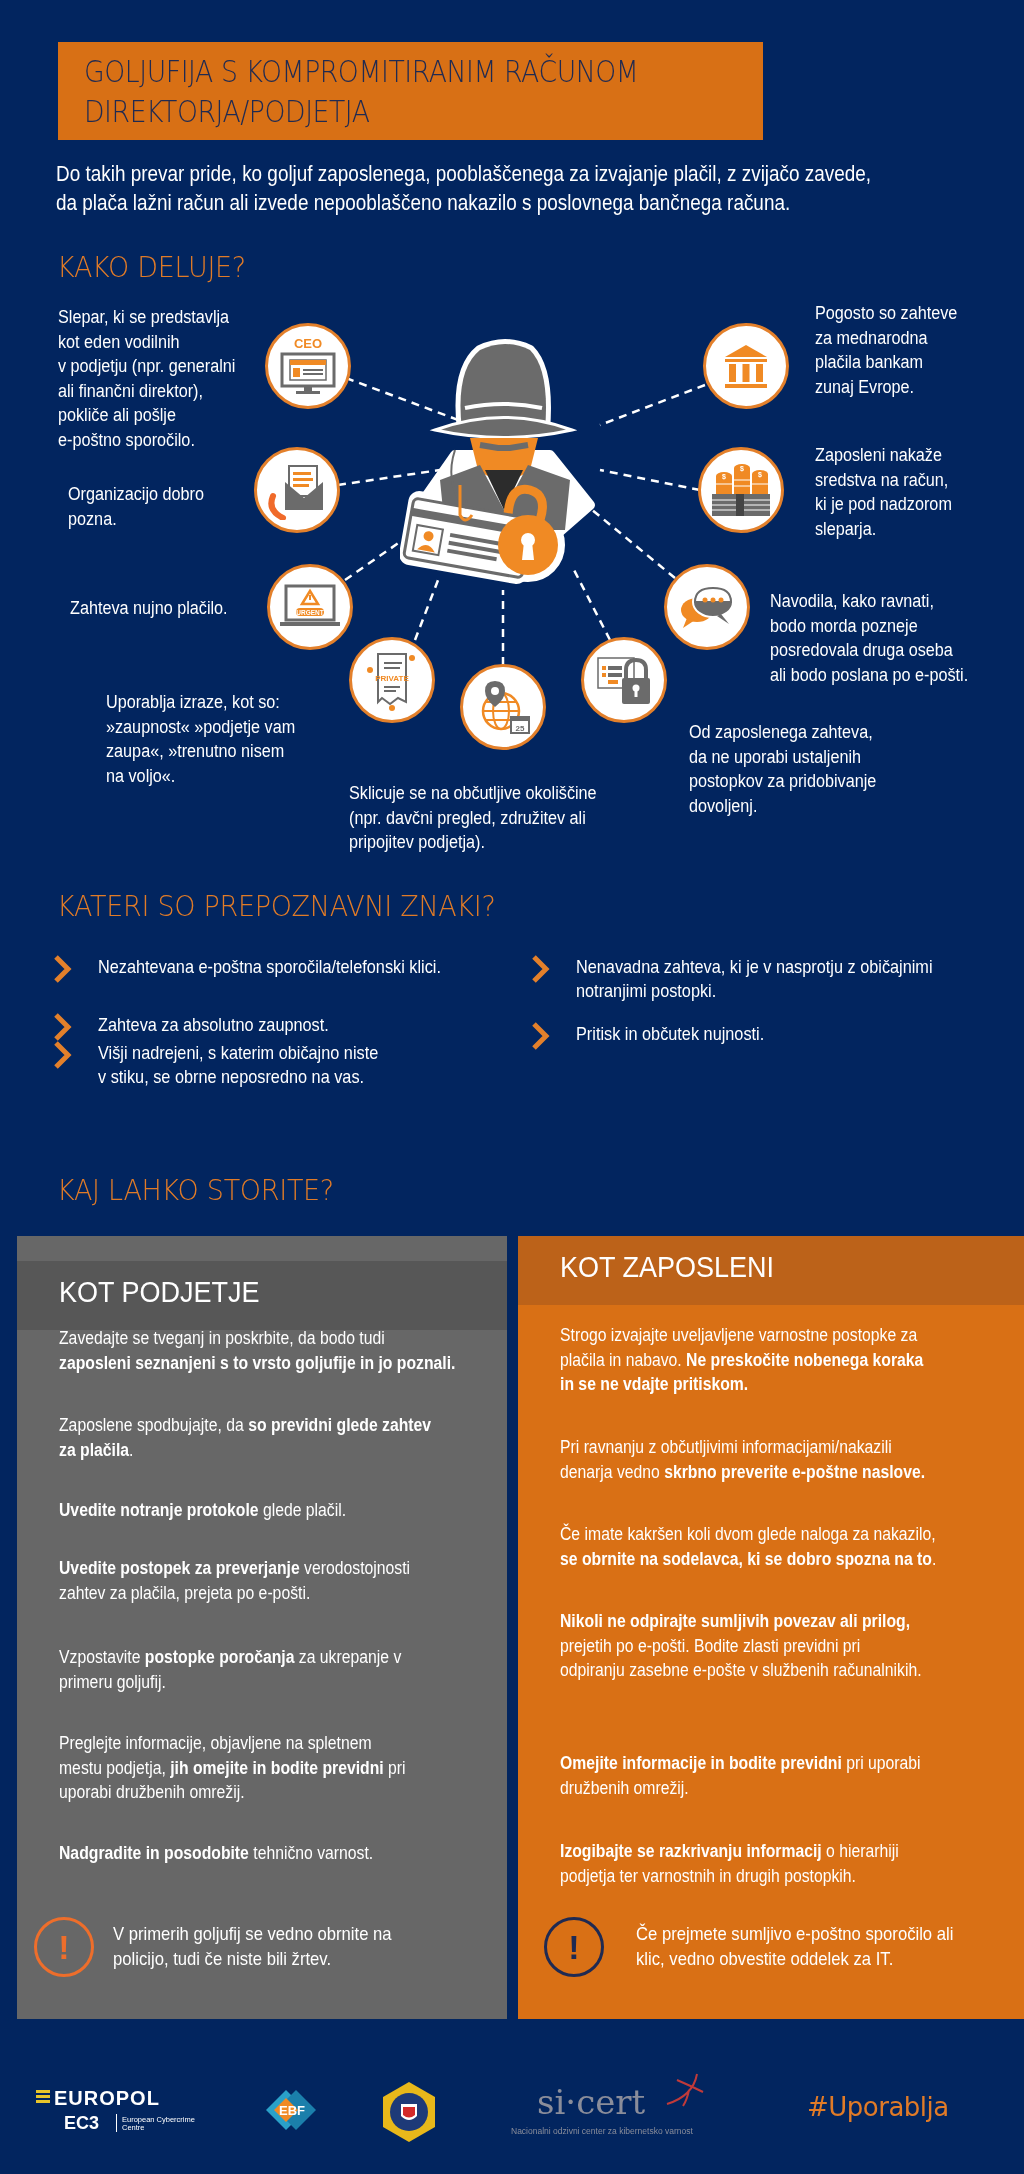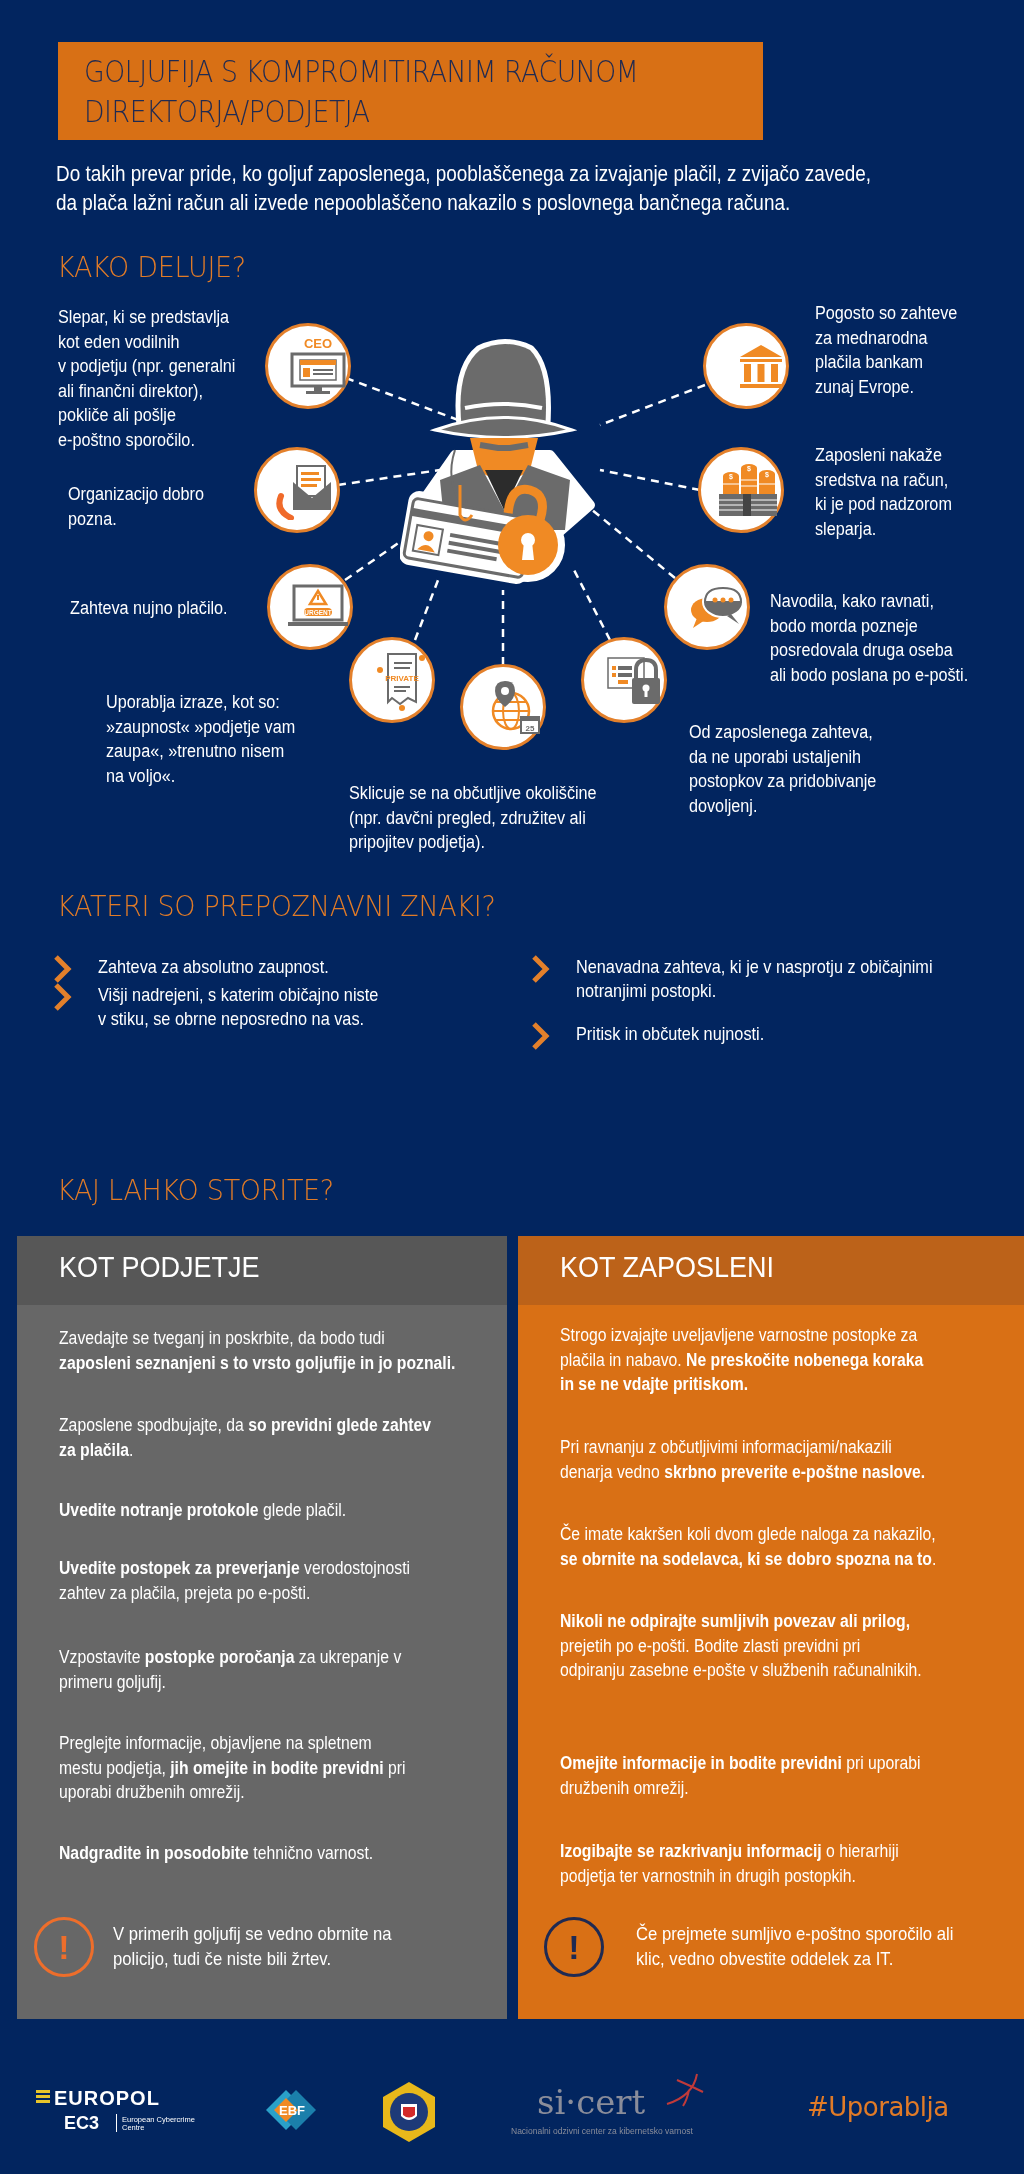--- a/index.html
+++ b/index.html
@@ -9,31 +9,31 @@
 
   
   .title-box { left: 58px; top: 42px; width: 705px; height: 98px; background: #d87015; padding: 9px 0 0 26px; }
   .title-line { font-family: "DejaVu Sans", sans-serif; font-weight: 300; font-size: 31px; line-height: 40px; color: #1f2a52; letter-spacing: -0.5px; transform: scaleX(0.86); transform-origin: left; white-space: nowrap; }
   .intro { left: 56px; top: 160px; width: 940px; font-family: "Liberation Sans", sans-serif; font-size: 21.5px; line-height: 29px; color: #fff; transform: scaleX(0.88); transform-origin: left; width: 1060px; }
 
   .section-h { font-family: "DejaVu Sans", sans-serif; font-weight: 300; font-size: 29px; color: #e17b27; letter-spacing: -0.3px; transform: scaleX(0.93); transform-origin: left; white-space: nowrap; }
 
   .how-text { font-family: "Liberation Sans", sans-serif; font-size: 18px; line-height: 24.5px; color: #fff; transform: scaleX(0.9); transform-origin: left; }
 
-  .icon-circle { width: 86px; height: 86px; border-radius: 50%; background: #fff; border: 3px solid #e3802b; display: flex; align-items: center; justify-content: flex-end; }
+  .icon-circle { width: 86px; height: 86px; border-radius: 50%; background: #fff; border: 3px solid #e3802b; display: flex; align-items: center; justify-content: center; }
 
   .sign-row { display: flex; align-items: flex-start; }
   .chev { width: 22px; height: 28px; margin-right: 24px; flex: none; }
   .sign-text { font-family: "Liberation Sans", sans-serif; font-size: 18.5px; line-height: 24px; color: #fff; transform: scaleX(0.88); transform-origin: left; white-space: nowrap; }
 
   .panel { top: 1236px; height: 783px; }
   .panel-gray { left: 17px; width: 490px; background: #676767; }
   .panel-orange { left: 518px; width: 576px; background: #d97015; }
   .panel-head { height: 69px; padding: 14px 0 0 42px; font-family: "Liberation Sans", sans-serif; font-size: 30px; color: #fff; transform-origin: left; }
-  .panel-gray .panel-head { background: #575757; }
+  .panel-gray .panel-head { background: #575757; margin-top: 25px; }
   .panel-orange .panel-head { background: #bc6219; }
   .panel-head span { display: inline-block; transform: scaleX(0.9); transform-origin: left; white-space: nowrap; }
   .tip { position: absolute; left: 42px; width: 480px; font-family: "Liberation Sans", sans-serif; font-size: 17.5px; line-height: 24.5px; color: #fff; transform: scaleX(0.9); transform-origin: left; }
   .tip b { font-weight: 700; }
   .alert-icon { position: absolute; width: 60px; height: 60px; border-radius: 50%; border: 3px solid; display: flex; align-items: center; justify-content: center; font-size: 34px; font-weight: 700; }
   .alert-text { position: absolute; font-family: "Liberation Sans", sans-serif; font-size: 18.5px; line-height: 25px; color: #fff; transform: scaleX(0.9); transform-origin: left; white-space: nowrap; }
 
   .footer-logo { position: absolute; }
   .hashtag { font-family: "DejaVu Sans", sans-serif; font-size: 26px; color: #e17b27; letter-spacing: -0.5px; }
 </style>
@@ -272,20 +272,26 @@
 <div class="abs how-text" style="left:815px;top:301px;">
   <div>Pogosto so zahteve</div>
     <div>za mednarodna</div>
     <div>plačila bankam</div>
     <div>zunaj Evrope.</div>
 </div>
 
 <div class="abs section-h" style="left:57px;top:889px;">KATERI SO PREPOZNAVNI ZNAKI?</div>
 
 <div class="abs" style="left:52px;top:955px;">
+  <div class="sign-row" style="height:58px;">
+    <svg class="chev" viewBox="0 0 22 28">
+        <path d="M4 2 L16 14 L4 26" stroke="#e3802b" stroke-width="5" fill="none"></path>
+      </svg>
+    <div class="sign-text">Nezahtevana e-poštna sporočila/telefonski klici.</div>
+  </div>
   <div class="sign-row">
     <svg class="chev" viewBox="0 0 22 28">
         <path d="M4 2 L16 14 L4 26" stroke="#e3802b" stroke-width="5" fill="none"></path>
       </svg>
     <div class="sign-text">Zahteva za absolutno zaupnost.</div>
   </div>
   <div class="sign-row" style="height:67px;">
     <svg class="chev" viewBox="0 0 22 28">
         <path d="M4 2 L16 14 L4 26" stroke="#e3802b" stroke-width="5" fill="none"></path>
       </svg>

